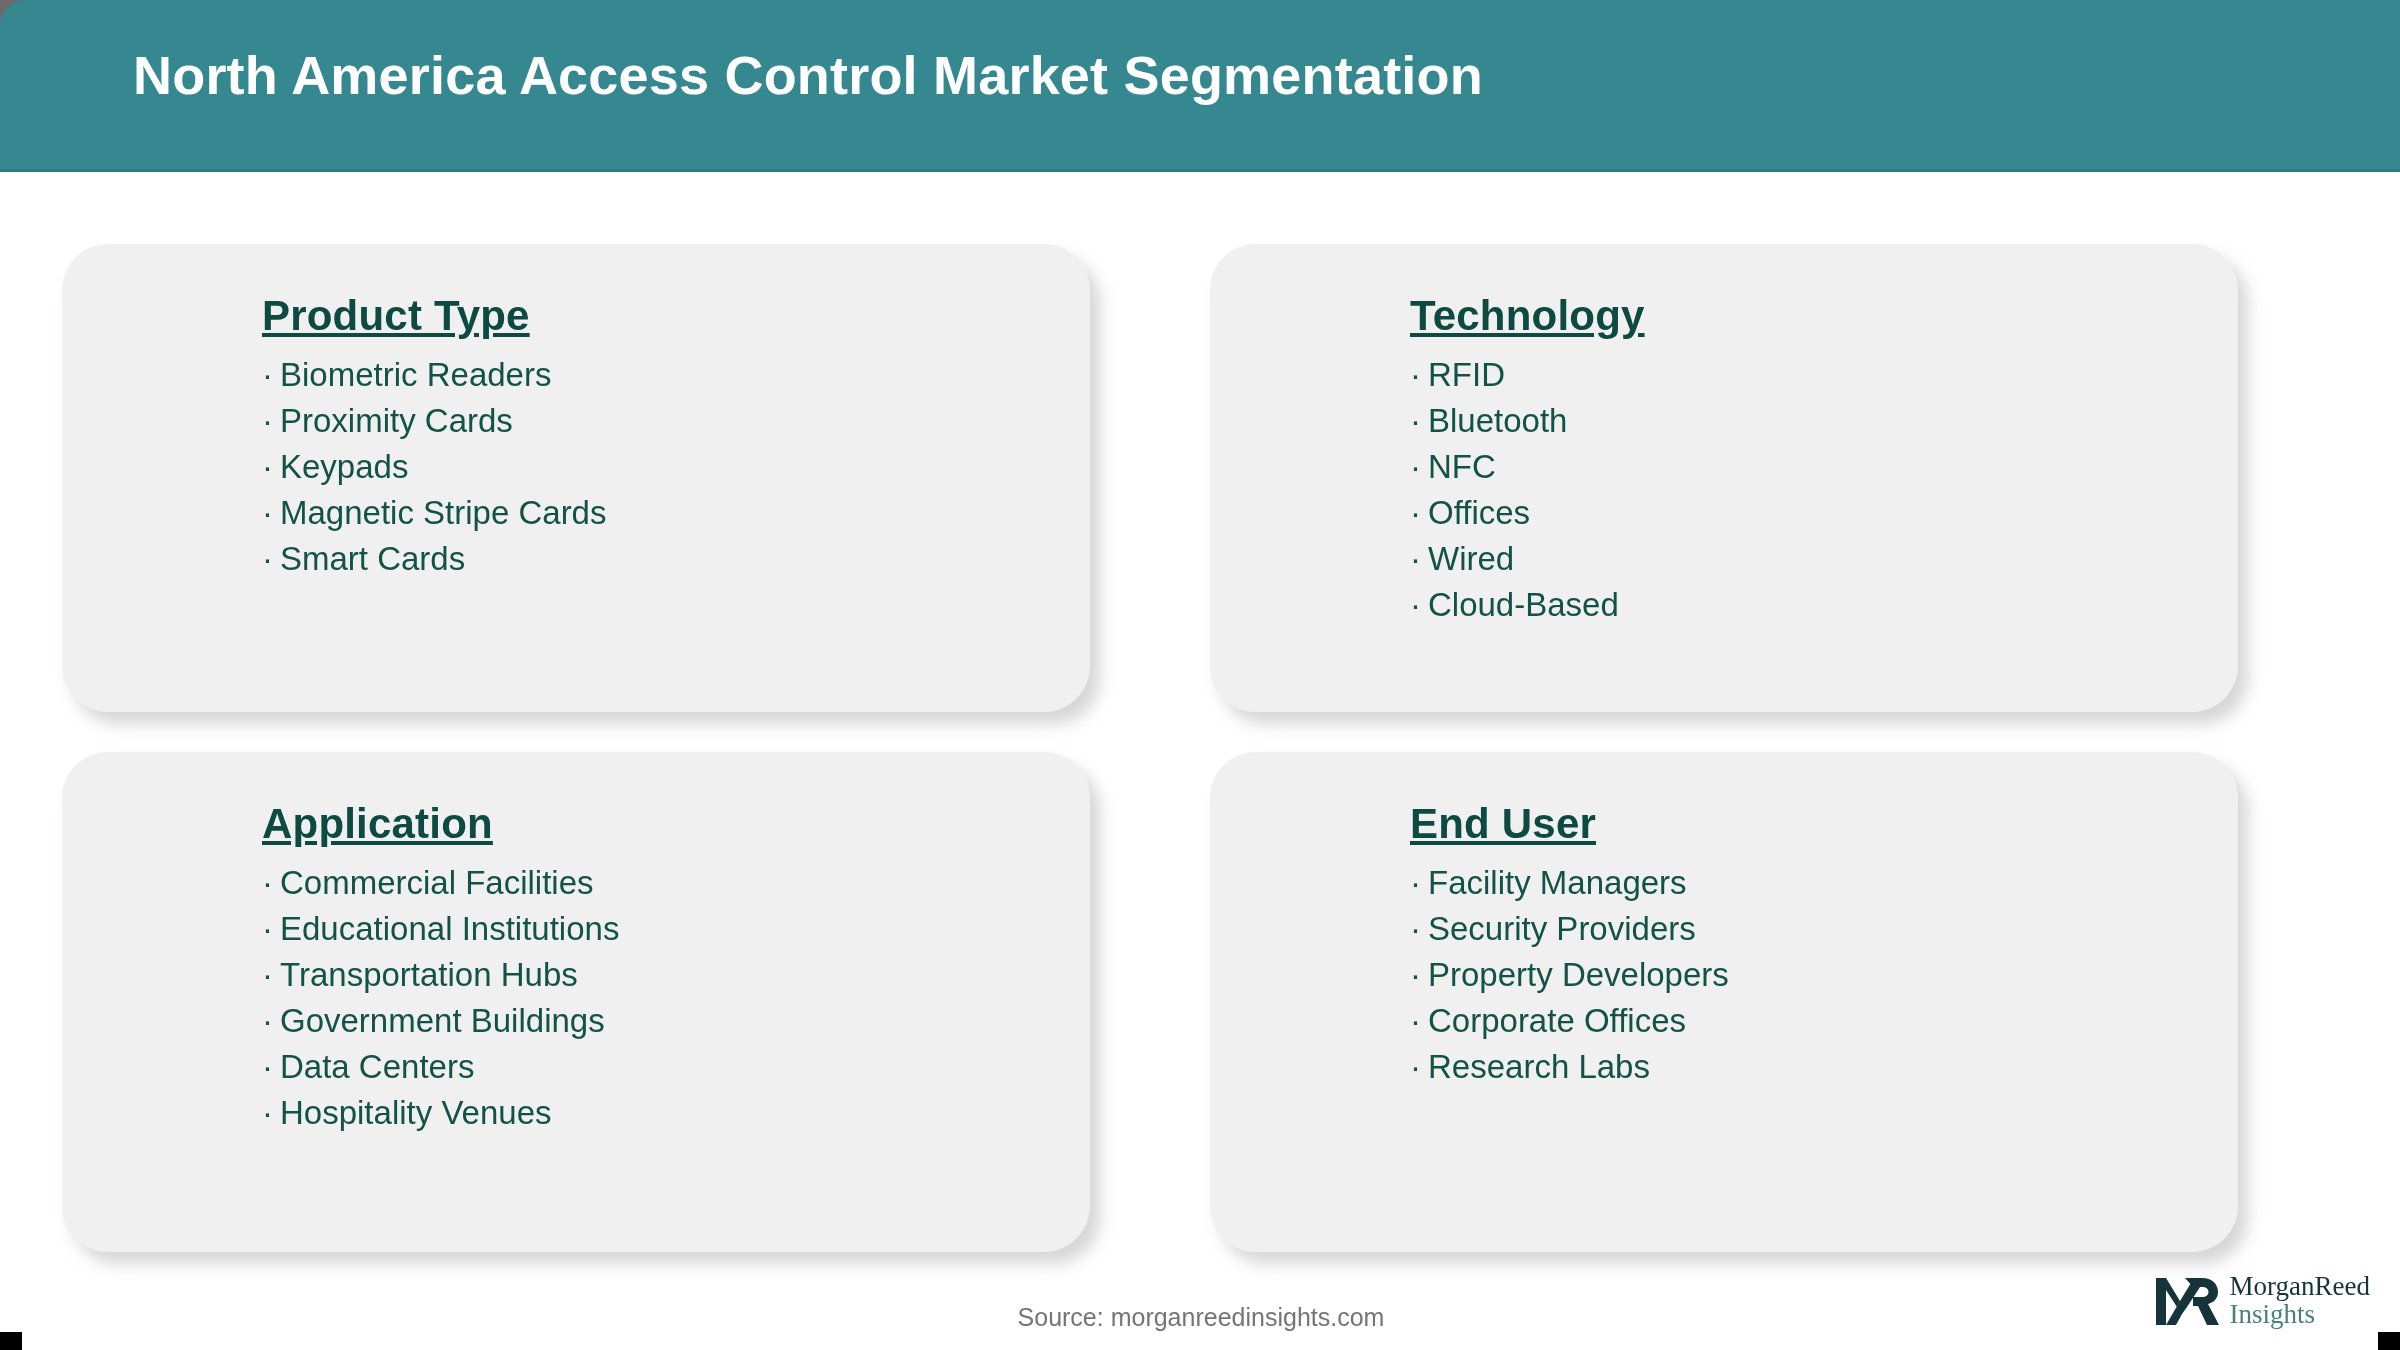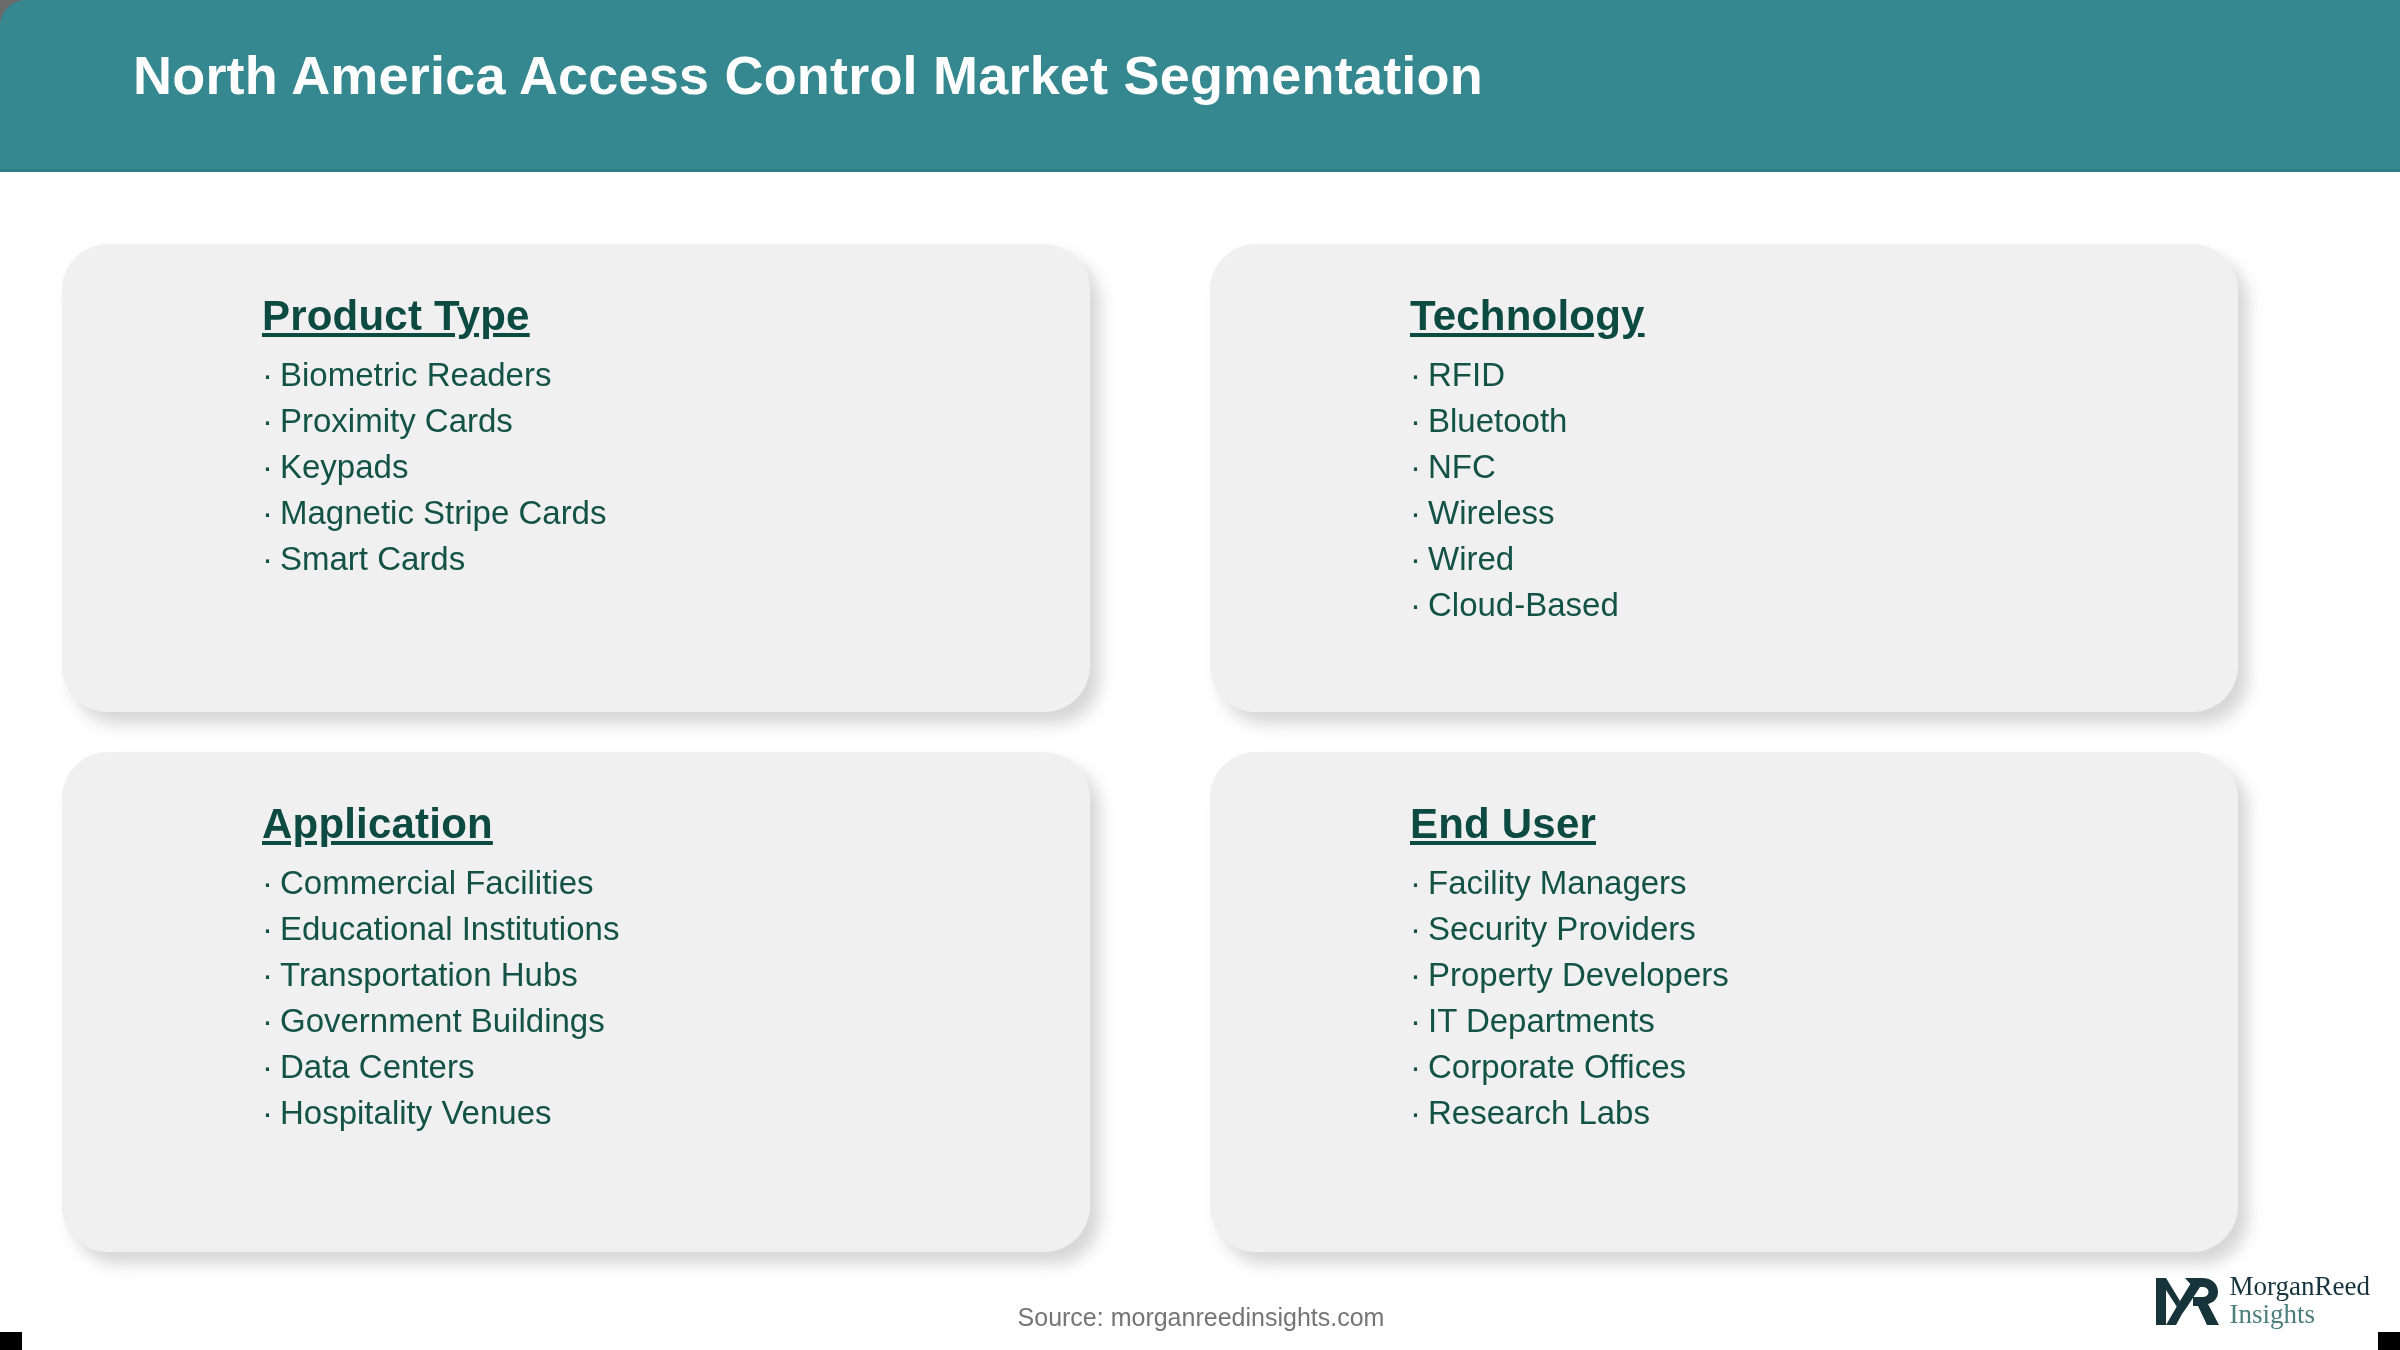--- a/index.html
+++ b/index.html
@@ -214,21 +214,21 @@
         <li><span class="bullet">·</span><span>Smart Cards</span></li>
       </ul>
     </div>
 
     <div class="card c1">
       <div class="card-title">Technology</div>
       <ul class="card-list">
         <li><span class="bullet">·</span><span>RFID</span></li>
         <li><span class="bullet">·</span><span>Bluetooth</span></li>
         <li><span class="bullet">·</span><span>NFC</span></li>
-        <li><span class="bullet">·</span><span>Wireless</span></li>
+        <li><span class="bullet">·</span><span>Offices</span></li>
         <li><span class="bullet">·</span><span>Wired</span></li>
         <li><span class="bullet">·</span><span>Cloud-Based</span></li>
       </ul>
     </div>
 
     <div class="card c2">
       <div class="card-title">Application</div>
       <ul class="card-list">
         <li><span class="bullet">·</span><span>Commercial Facilities</span></li>
         <li><span class="bullet">·</span><span>Educational Institutions</span></li>
@@ -238,21 +238,20 @@
         <li><span class="bullet">·</span><span>Hospitality Venues</span></li>
       </ul>
     </div>
 
     <div class="card c3">
       <div class="card-title">End User</div>
       <ul class="card-list">
         <li><span class="bullet">·</span><span>Facility Managers</span></li>
         <li><span class="bullet">·</span><span>Security Providers</span></li>
         <li><span class="bullet">·</span><span>Property Developers</span></li>
-        <li><span class="bullet">·</span><span>IT Departments</span></li>
         <li><span class="bullet">·</span><span>Corporate Offices</span></li>
         <li><span class="bullet">·</span><span>Research Labs</span></li>
       </ul>
     </div>
 
   </div>
 
 
   <div class="source-text">Source: morganreedinsights.com</div>
 

